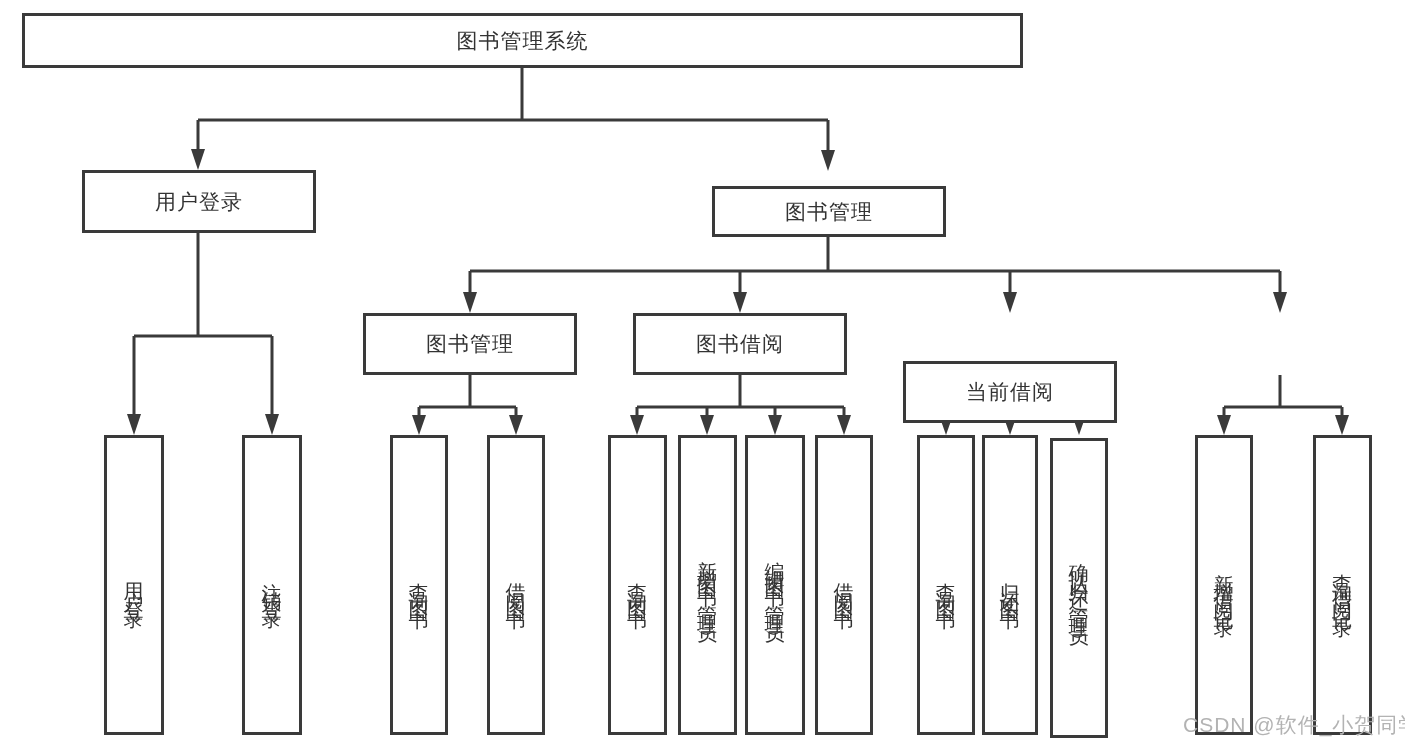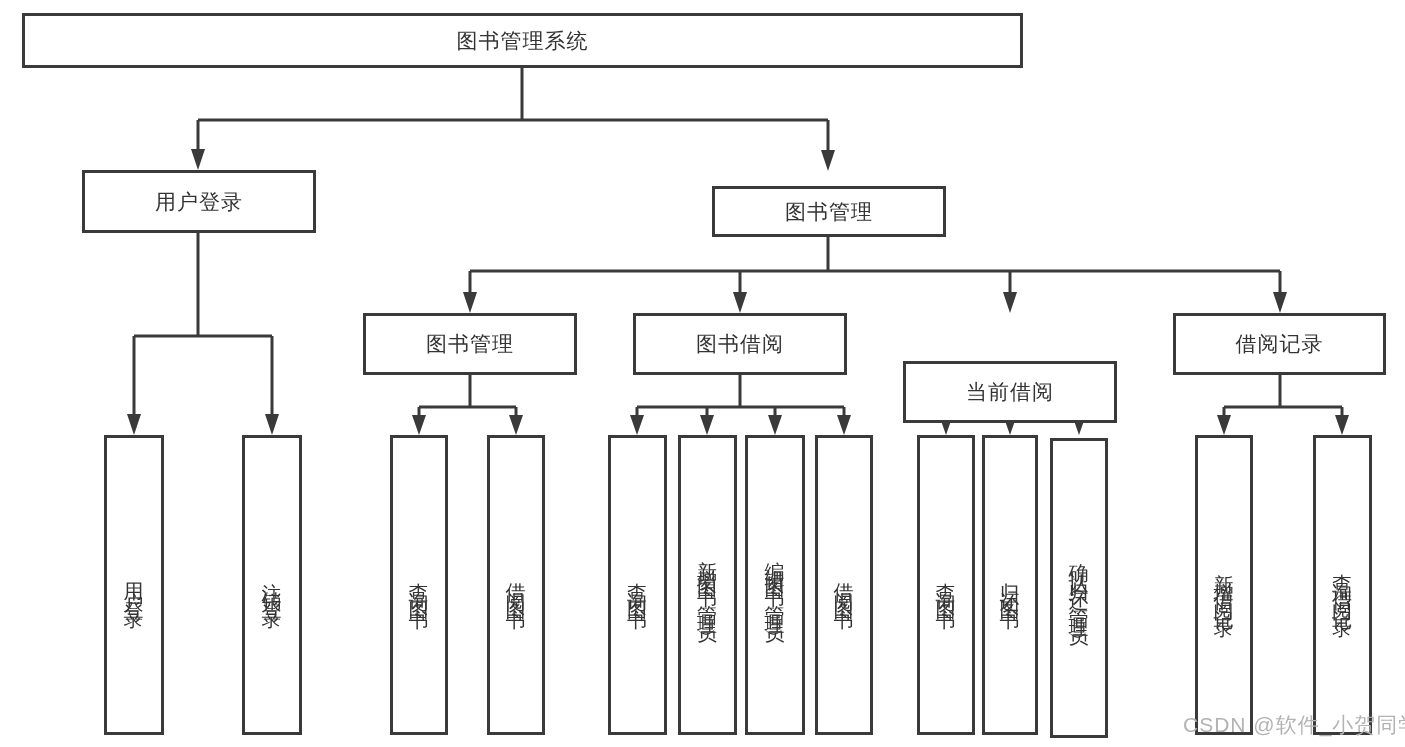--- a/index.html
+++ b/index.html
@@ -110,23 +110,20 @@
 
   <div class="node h" style="left:363px; top:313px; width:214px; height:62px;">
     <span>图书管理</span>
   </div>
   <div class="node h" style="left:633px; top:313px; width:214px; height:62px;align-items:center;">
     <span>图书借阅</span>
   </div>
   <div class="node h" style="left:903px; top:313px; width:214px; height:62px;margin-top:48px;">
     <span>当前借阅</span>
   </div>
-  <div class="node h" style="left:1173px; top:313px; width:213px; height:62px;">
-    <span>借阅记录</span>
-  </div>
 
   <div class="node v" style="left:104px; top:435px; width:60px; height:300px;">
     <span class="vtext">用户登录</span>
   </div>
   <div class="node v" style="left:242px; top:435px; width:60px; height:300px;">
     <span class="vtext">注销登录</span>
   </div>
 
   <div class="node v" style="left:390px; top:435px; width:58px; height:300px;">
     <span class="vtext">查询图书</span>

